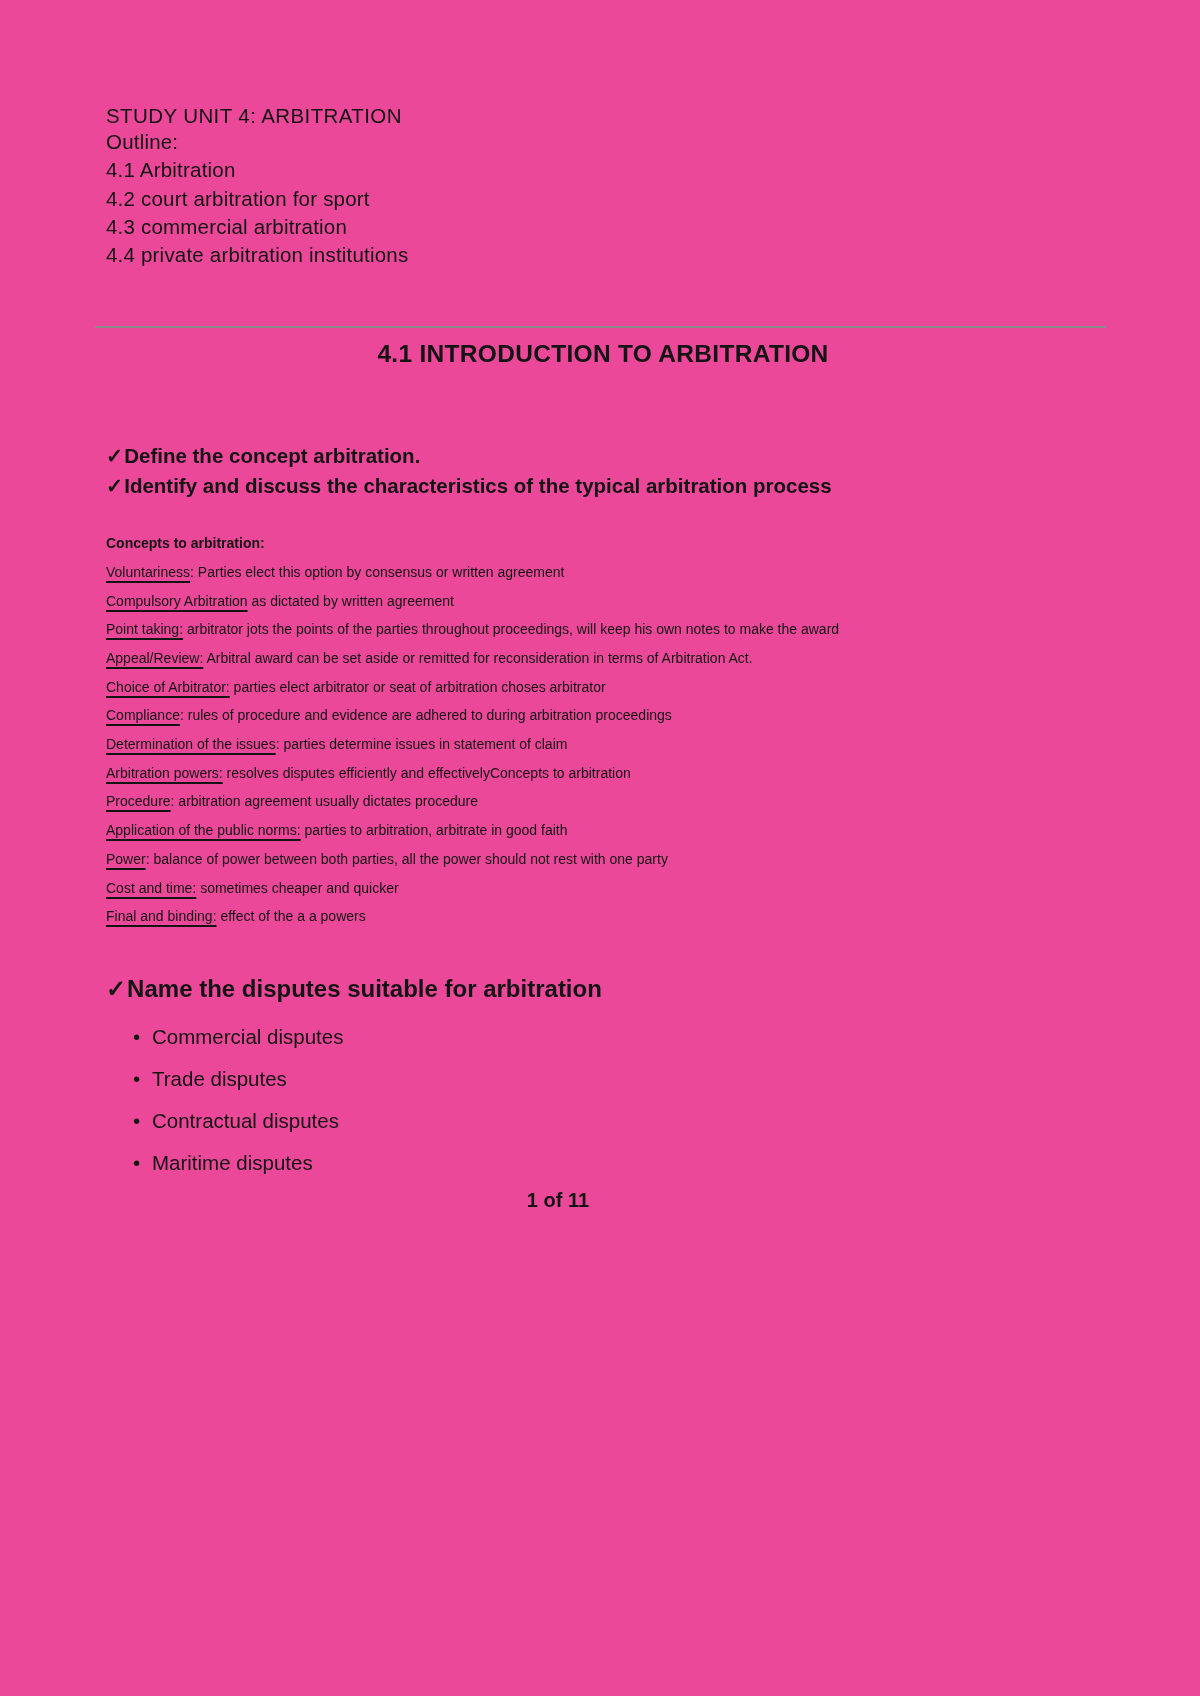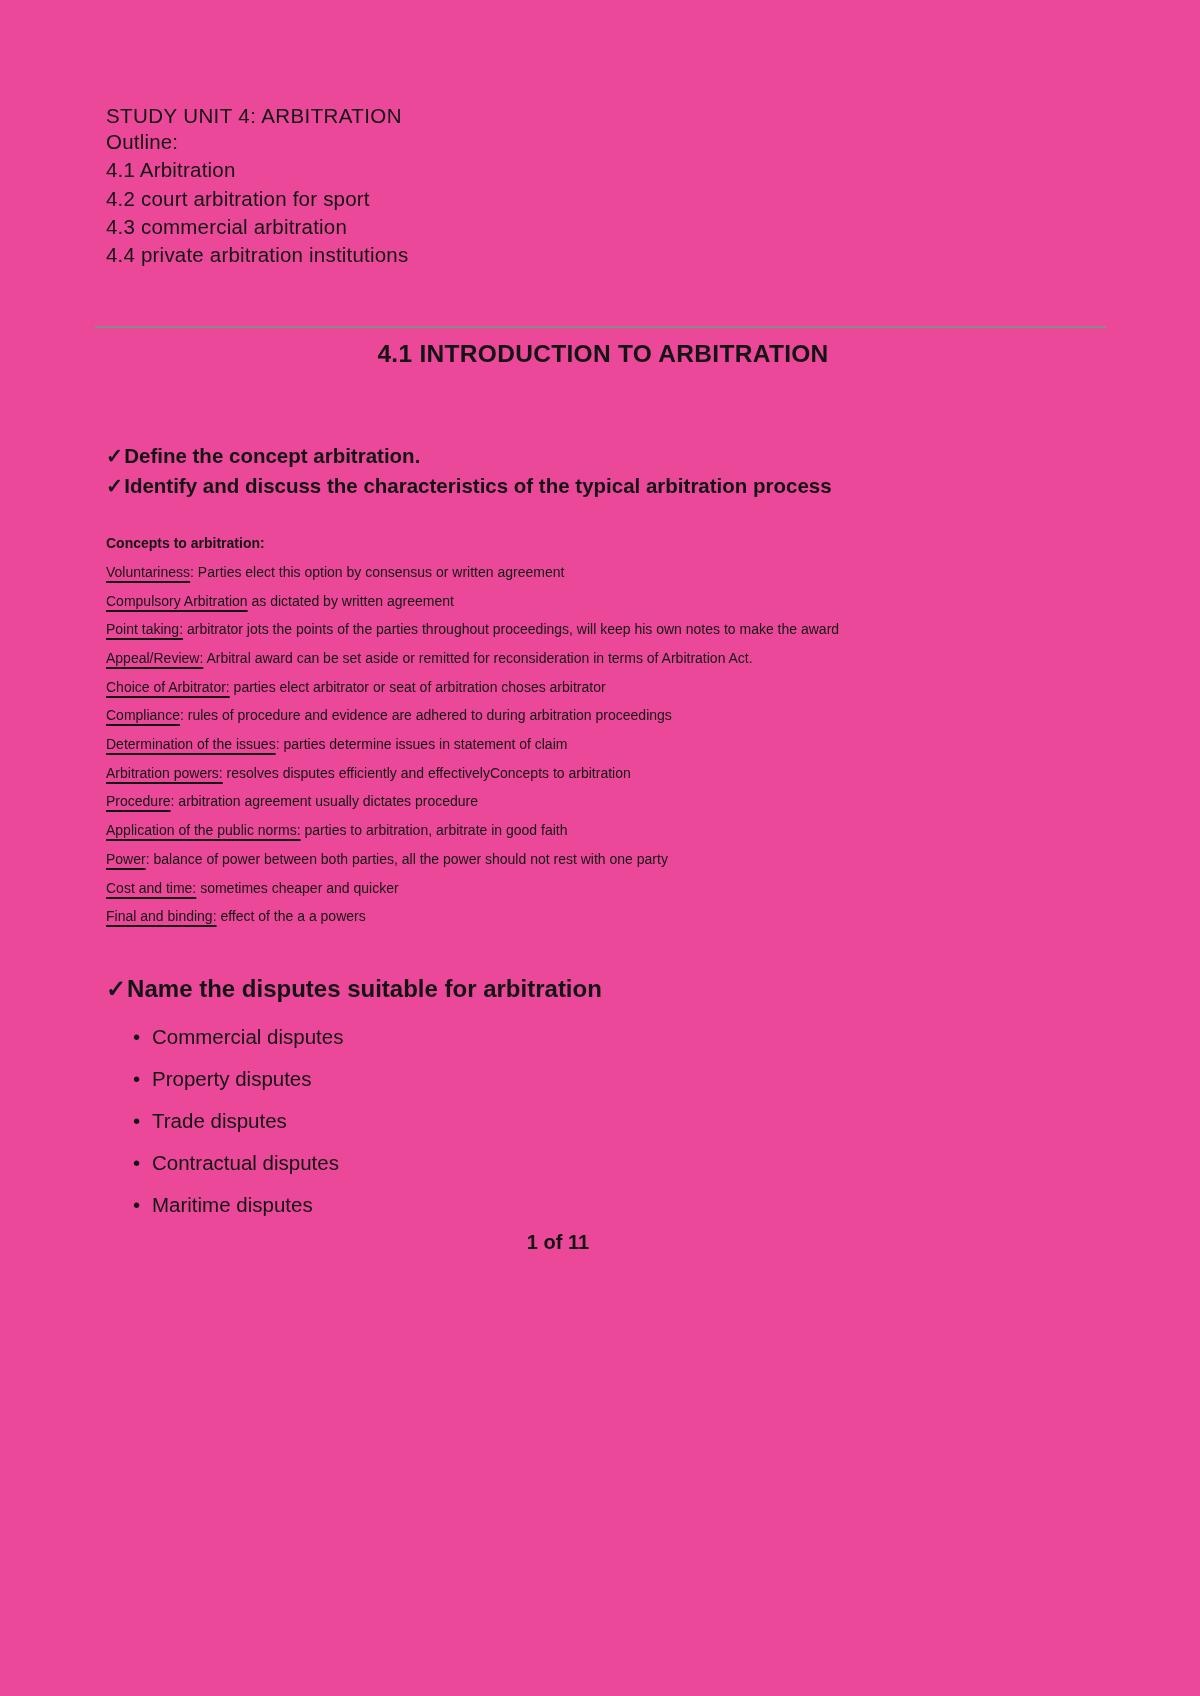--- a/index.html
+++ b/index.html
@@ -133,21 +133,20 @@
     <p class="concept"><span class="term">Application of the public norms:</span><span> parties to arbitration, arbitrate in good faith</span></p>
     <p class="concept"><span class="term">Power</span><span>: balance of power between both parties, all the power should not rest with one party</span></p>
     <p class="concept"><span class="term">Cost and time:</span><span> sometimes cheaper and quicker</span></p>
     <p class="concept"><span class="term">Final and binding:</span><span> effect of the a a powers</span></p>
   </div>
 
   <p class="disputes-heading"><span class="check">✓</span><span class="obj-text">Name the disputes suitable for arbitration</span></p>
 
   <ul class="disputes">
     <li>Commercial disputes</li>
-    <li>Property disputes</li>
     <li>Trade disputes</li>
     <li>Contractual disputes</li>
     <li>Maritime disputes</li>
   </ul>
 
   <p class="footer">1 of 11</p>
 
 </div>
 
 </body></html>

